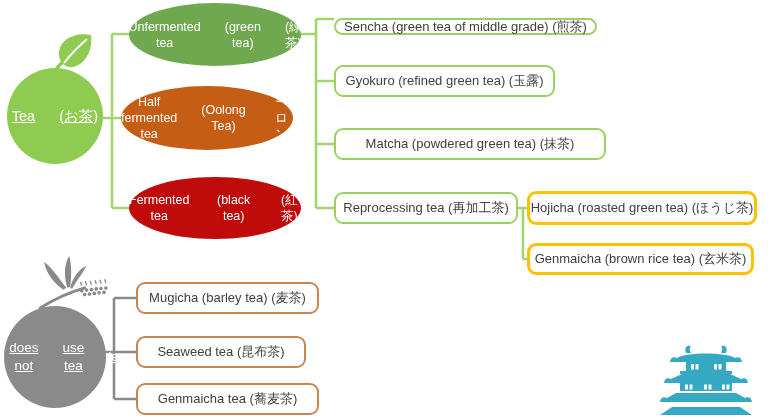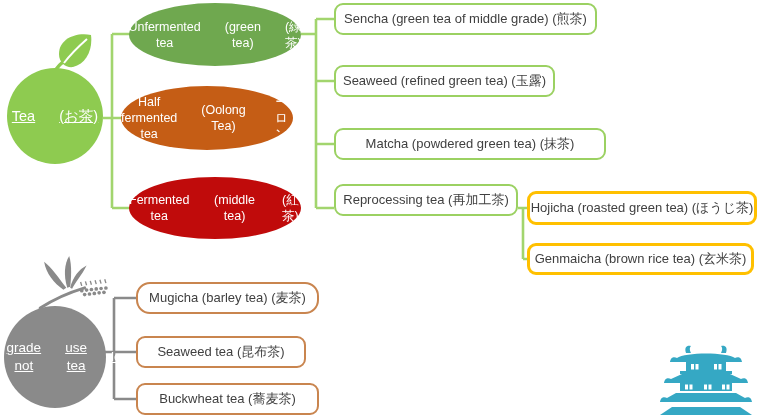--- a/index.html
+++ b/index.html
@@ -27,28 +27,28 @@
   }
   .b-green{border:2.5px solid var(--border-green,#9bd162);}
   .b-yellow{border:3px solid var(--border-yellow,#ffc000);}
   .b-tan{border:2.5px solid var(--border-tan,#c9854f);}
   .icon{position:absolute;}
   
   .pos-tea{left:7px;top:68px;width:96px;height:96px;}
   .pos-e-green{left:129px;top:3px;width:172px;height:63px;}
   .pos-e-orange{left:121px;top:86px;width:172px;height:64px;}
   .pos-e-red{left:129px;top:177px;width:172px;height:62px;}
-  .pos-sencha{left:334px;top:3px;width:263px;height:32px;}
+  .pos-sencha{left:334px;top:18px;width:263px;height:17px;}
   .pos-gyokuro{left:334px;top:65px;width:221px;height:32px;}
   .pos-matcha{left:334px;top:128px;width:272px;height:32px;}
-  .pos-reproc{left:334px;top:184px;width:184px;height:32px;}
+  .pos-reproc{left:334px;top:192px;width:184px;height:32px;}
   .pos-hojicha{left:527px;top:191px;width:230px;height:34px;}
   .pos-genmaicha{left:527px;top:243px;width:227px;height:32px;}
   .pos-gray{left:4px;top:306px;width:102px;height:102px;}
-  .pos-mugicha{left:136px;top:282px;width:183px;height:32px;border-radius:14px;}
+  .pos-mugicha{left:136px;top:282px;width:183px;height:32px;}
   .pos-seaweed{left:136px;top:336px;width:170px;height:32px;}
   .pos-buckwheat{left:136px;top:383px;width:183px;height:32px;}
   .pos-leaf{left:48px;top:33px;width:46px;height:43px;}
   .pos-wheat{left:36px;top:254px;width:78px;height:56px;}
   .pos-castle{left:657px;top:345px;width:98px;height:72px;}
 </style>
 </head>
 <body>
 
 <div class="stage">
@@ -80,29 +80,29 @@
     <span>(green tea)</span>
     <span>(緑茶)</span>
   </div>
   <div class="node ellipse fill-orange pos-e-orange">
     <span>Half fermented tea</span>
     <span>(Oolong Tea)</span>
     <span>(ウーロン茶)</span>
   </div>
   <div class="node ellipse fill-red pos-e-red">
     <span>Fermented tea</span>
-    <span>(middle tea)</span>
+    <span>(black tea)</span>
     <span>(紅茶)</span>
   </div>
 
   <div class="box b-green pos-sencha">
     <span>Sencha (green tea of middle grade) (煎茶)</span>
   </div>
   <div class="box b-green pos-gyokuro">
-    <span>Seaweed (refined green tea) (玉露)</span>
+    <span>Gyokuro (refined green tea) (玉露)</span>
   </div>
   <div class="box b-green pos-matcha">
     <span>Matcha (powdered green tea) (抹茶)</span>
   </div>
   <div class="box b-green pos-reproc">
     <span>Reprocessing tea (再加工茶)</span>
   </div>
 
   <div class="box b-yellow pos-hojicha">
     <span>Hojicha (roasted green tea) (ほうじ茶)</span>
@@ -127,33 +127,33 @@
       <circle cx="60" cy="40.8" r="1.9"></circle>
         <circle cx="65" cy="40.2" r="1.9"></circle>
       <circle cx="70" cy="39.7" r="1.9"></circle>
     </g>
     <path d="M4,56 C16,48 30,41 50,35" stroke="#8a8a8a" stroke-width="3" fill="none" stroke-linecap="round"></path>
     <path d="M47,33 l-1.2,-4 M52,32.4 l-1.2,-4 M57,31.8 l-1.2,-4 M62,31.2 l-1.2,-4 M67,30.7 l-1.2,-4 M72,30.2 l-1.2,-4" stroke="#8a8a8a" stroke-width="1.4" fill="none"></path>
   </svg>
 
   <div class="node circle root-gray pos-gray">
     <span>Tea that</span>
-    <span>grade not</span>
+    <span>does not</span>
     <span>use tea</span>
     <span>leaves</span>
   </div>
 
   <div class="box b-tan pos-mugicha">
     <span>Mugicha (barley tea) (麦茶)</span>
   </div>
   <div class="box b-tan pos-seaweed">
     <span>Seaweed tea (昆布茶)</span>
   </div>
   <div class="box b-tan pos-buckwheat">
-    <span>Buckwheat tea (蕎麦茶)</span>
+    <span>Genmaicha tea (蕎麦茶)</span>
   </div>
 
   <svg class="icon pos-castle" viewBox="0 0 96 72">
     <g fill="#35a8c4">
       <path d="M28,8 C26,2 29,0 33,1 C31,3 32,6 33,8 Z"></path>
       <path d="M68,8 C70,2 67,0 63,1 C65,3 64,6 63,8 Z"></path>
       <path d="M12,17 C13,11 17,12 19,13 C27,7 69,7 77,13 C79,12 83,11 84,17 Z"></path>
       <rect x="28" y="17" width="40" height="9"></rect>
       <rect x="22" y="26" width="52" height="3"></rect>
       <path d="M6,38 C7,32 11,33 13,34 L24,29 L72,29 L83,34 C85,33 89,32 90,38 Z"></path>

